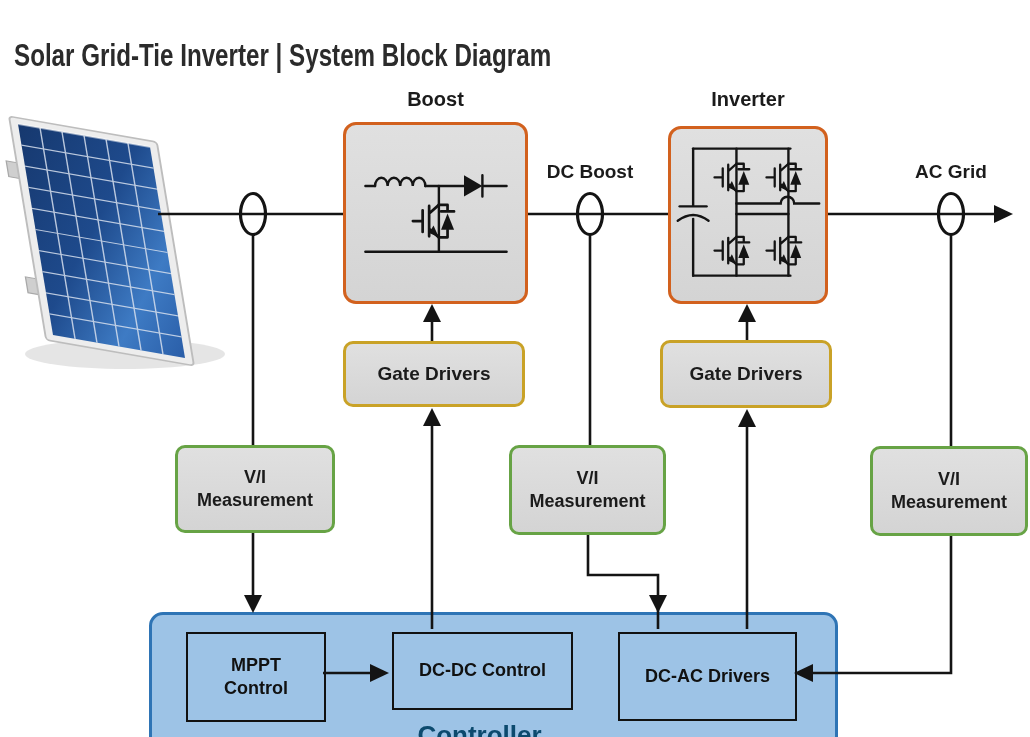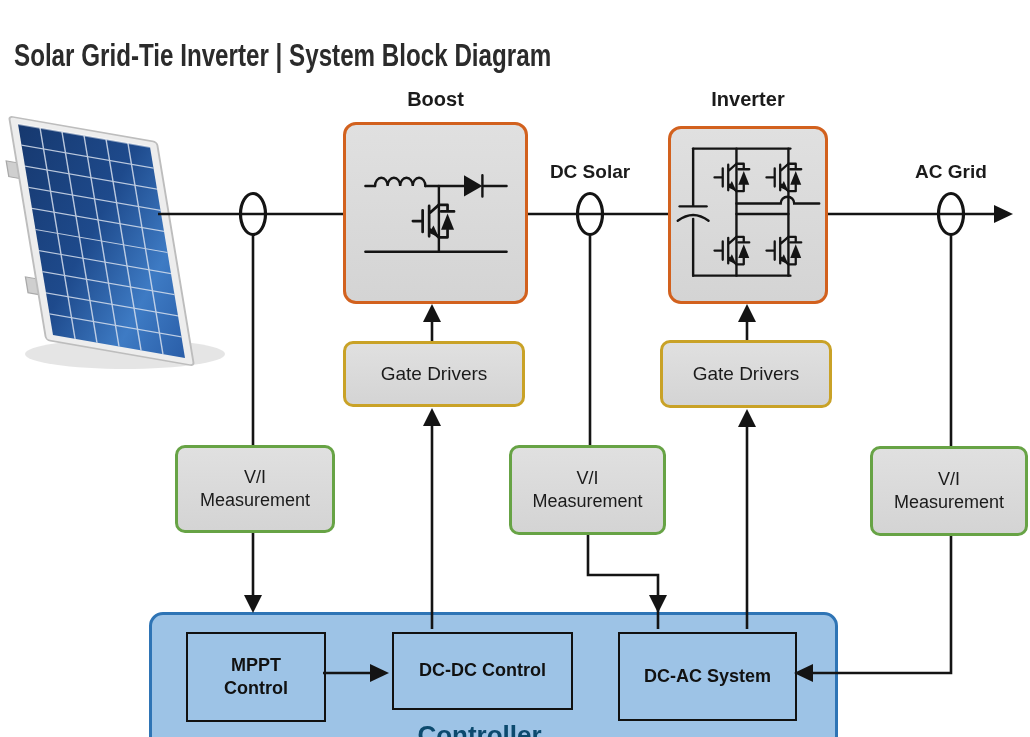--- a/index.html
+++ b/index.html
@@ -13,21 +13,21 @@
     white-space:nowrap; z-index:4;
   }
   .lbl {
     position:absolute; font-weight:700; color:#1b1b1b; text-align:center;
     z-index:4; font-size:20px;
   }
   .lbl.small { font-size:19px; }
   .block {
     position:absolute; background:linear-gradient(180deg,#E0E0E0,#D4D4D4);
     box-sizing:border-box; display:flex; flex-direction:column;
-    align-items:center; justify-content:center; font-weight:400; color:#1b1b1b;
+    align-items:center; justify-content:center; font-weight:700; color:#1b1b1b;
     text-align:center; z-index:2;
   }
   .conv { border:3.2px solid var(--converter-border,#D2611E); border-radius:13px; }
   .gate { border:3px solid var(--gate-driver-border,#C9A227); border-radius:10px; font-size:19px; }
   .vi   { border:3px solid var(--measurement-border,#67A345); border-radius:10px; font-size:18px; line-height:1.3; }
   .controller {
     position:absolute; background:var(--controller-fill,#9DC3E6);
     border:3px solid var(--controller-border,#2E74B5); border-radius:14px;
     box-sizing:border-box; z-index:2;
   }
@@ -87,21 +87,21 @@
         <line x1="0" y1="140" x2="100" y2="140"></line>
           <line x1="0" y1="160" x2="100" y2="160"></line>
         <line x1="0" y1="180" x2="100" y2="180"></line>
       </g>
       <line x1="0" y1="0" x2="100" y2="0" stroke="#ffffff" stroke-width="2" opacity="0.5"></line>
     </g>
   </svg>
 
   <div class="lbl" style="left:343px;top:56px;width:185px">Boost</div>
   <div class="lbl" style="left:668px;top:56px;width:160px">Inverter</div>
-  <div class="lbl small" style="left:530px;top:129px;width:120px">DC Solar</div>
+  <div class="lbl small" style="left:530px;top:129px;width:120px">DC Boost</div>
   <div class="lbl small" style="left:891px;top:129px;width:120px">AC Grid</div>
 
   <div class="block conv" style="left:343px;top:90px;width:185px;height:182px">
     <svg class="circuit" viewBox="0 0 185 182">
       <defs>
         <g id="igbt-b">
           <path class="cir" d="M-24,20 H-15 M-15,10 V30 M-9,6 V34 M-9,13 L0,5 M-9,27 L0,35"></path>
           <polygon class="cir-f" points="0,35 -9,31 -5,24"></polygon>
           <path class="cir" d="M0,5 H8 M8,5 V11 M2,11 H14 M8,28 V35 M8,35 H0"></path>
           <polygon class="cir-f" points="2,28 14,28 8,13"></polygon>
@@ -167,21 +167,21 @@
 
   <div class="controller" style="left:149px;top:580px;width:689px;height:150px">
     <div class="cbox" style="left:34px;top:17px;width:140px;height:90px">
       <span>MPPT</span>
       <span>Control</span>
     </div>
     <div class="cbox" style="left:240px;top:17px;width:181px;height:78px">
       <span>DC-DC Control</span>
     </div>
     <div class="cbox" style="left:466px;top:17px;width:179px;height:89px">
-      <span>DC-AC System</span>
+      <span>DC-AC Drivers</span>
     </div>
     <div class="controller-label">Controller</div>
   </div>
 
   <svg class="layer" width="1030" height="737" viewBox="0 0 1030 737">
 
     <path class="wire" d="M158,182 H343"></path>
     <path class="wire" d="M528,182 H668"></path>
     <path class="wire" d="M828,182 H996"></path>
     <polygon class="ah" points="1013,182 994,173 994,191"></polygon>

